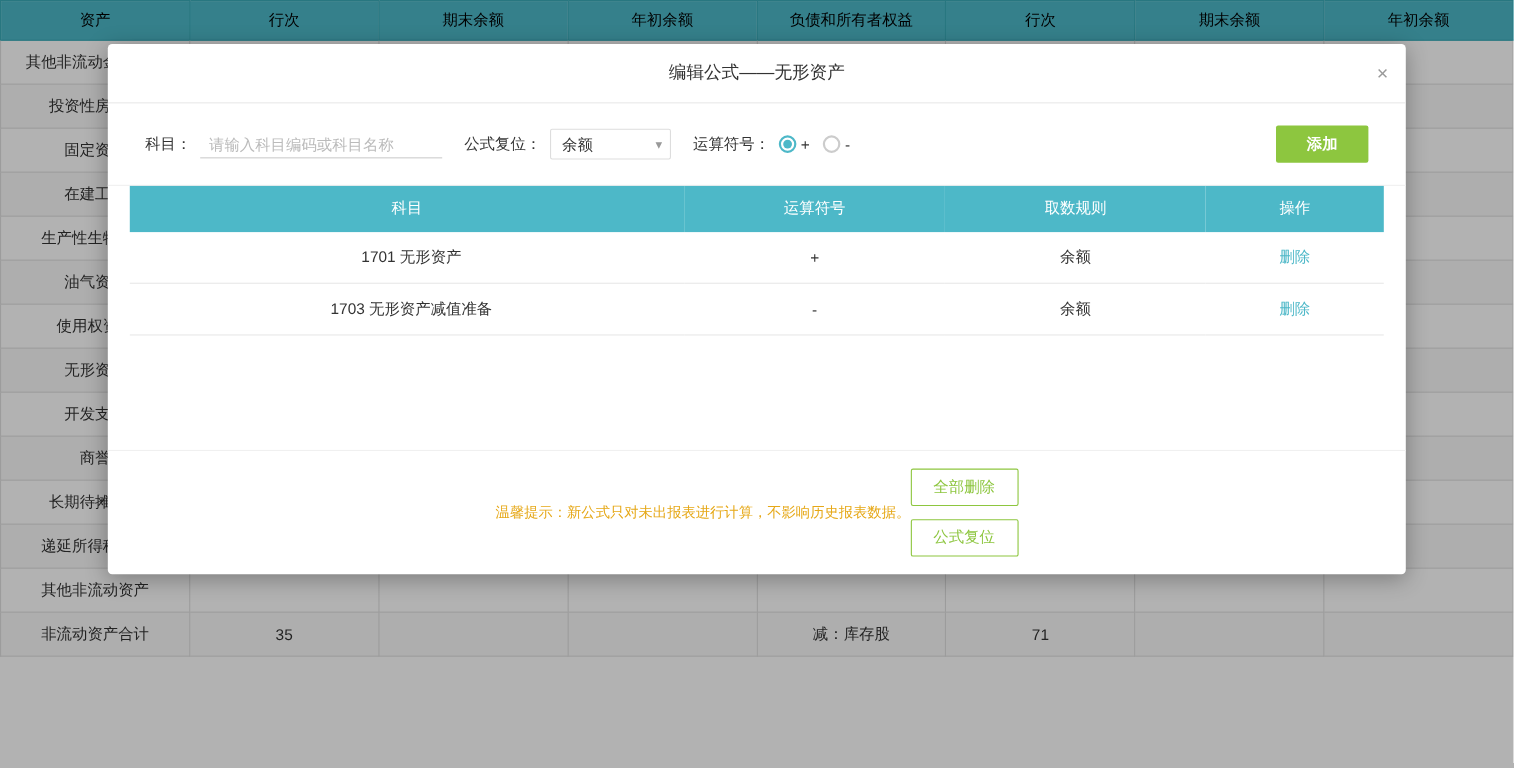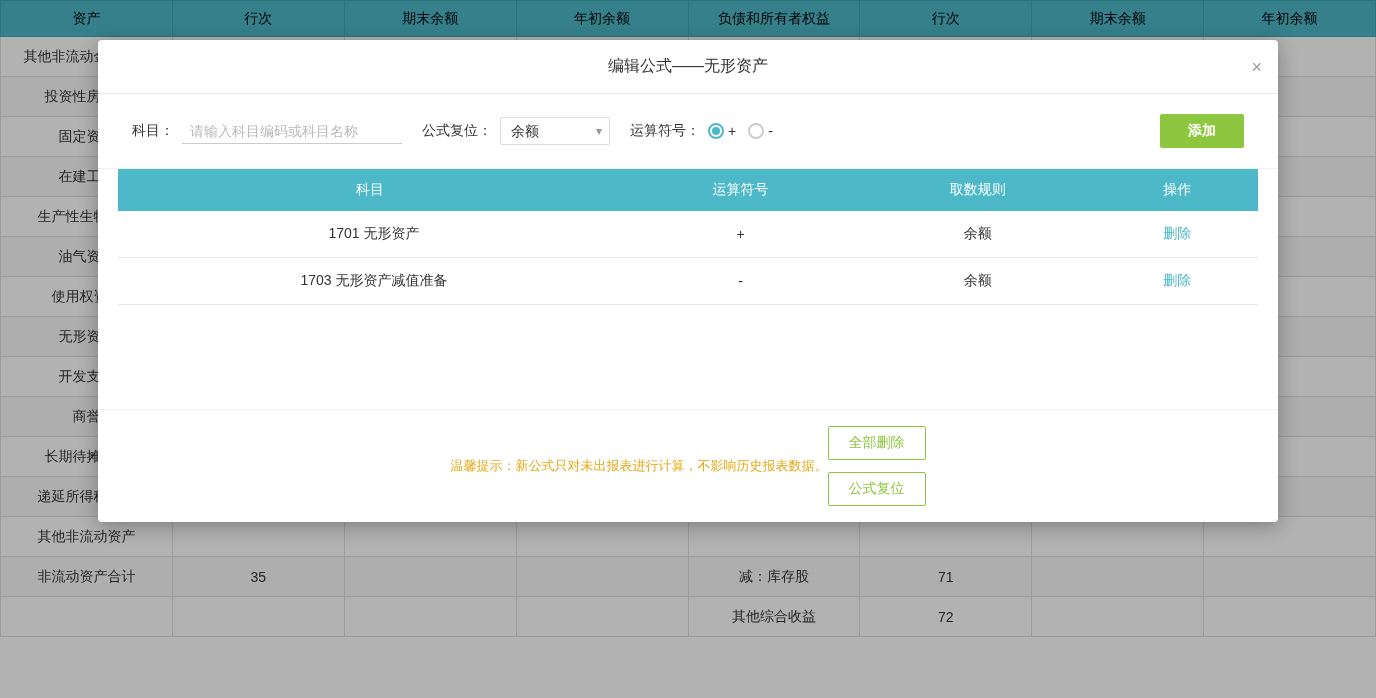--- a/index.html
+++ b/index.html
@@ -436,30 +436,20 @@
           <td></td>
           <td></td>
       </tr>
       <tr>
         <td>非流动资产合计</td>
         <td>35</td>
         <td></td>
           <td></td>
         <td>减：库存股</td>
         <td>71</td>
-        <td></td>
-          <td></td>
-      </tr>
-      <tr>
-        <td></td>
-        <td></td>
-          <td></td>
-          <td></td>
-        <td>其他综合收益</td>
-        <td>72</td>
         <td></td>
           <td></td>
       </tr>
     </tbody>
   </table>
 </div>
 
 <div class="modal-overlay">
   <div class="modal">
 

